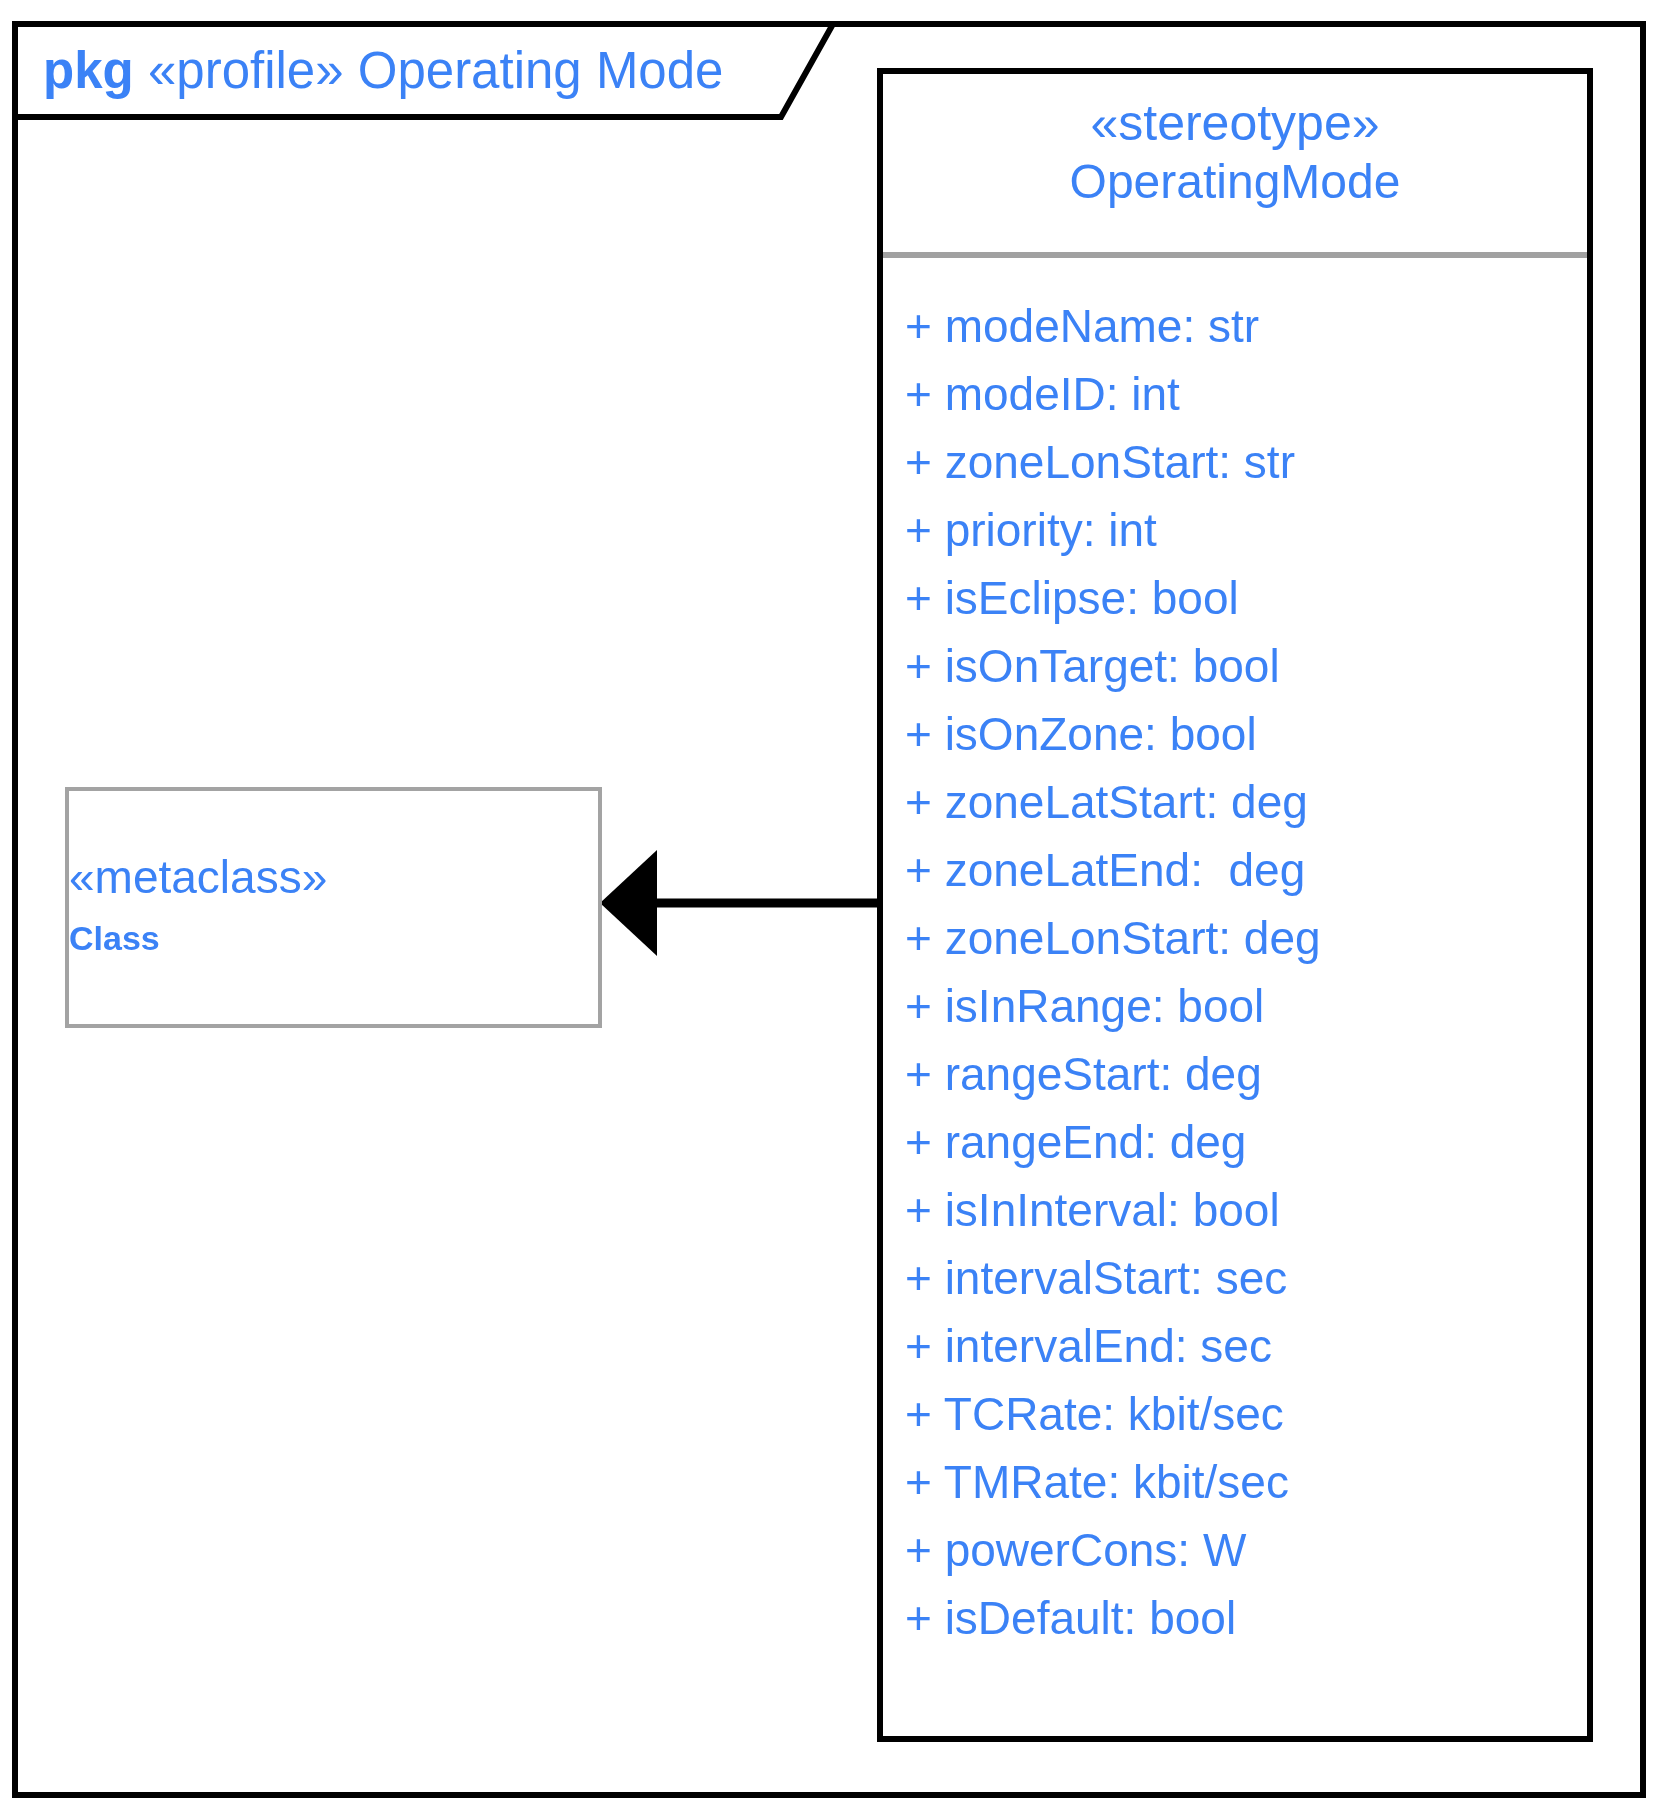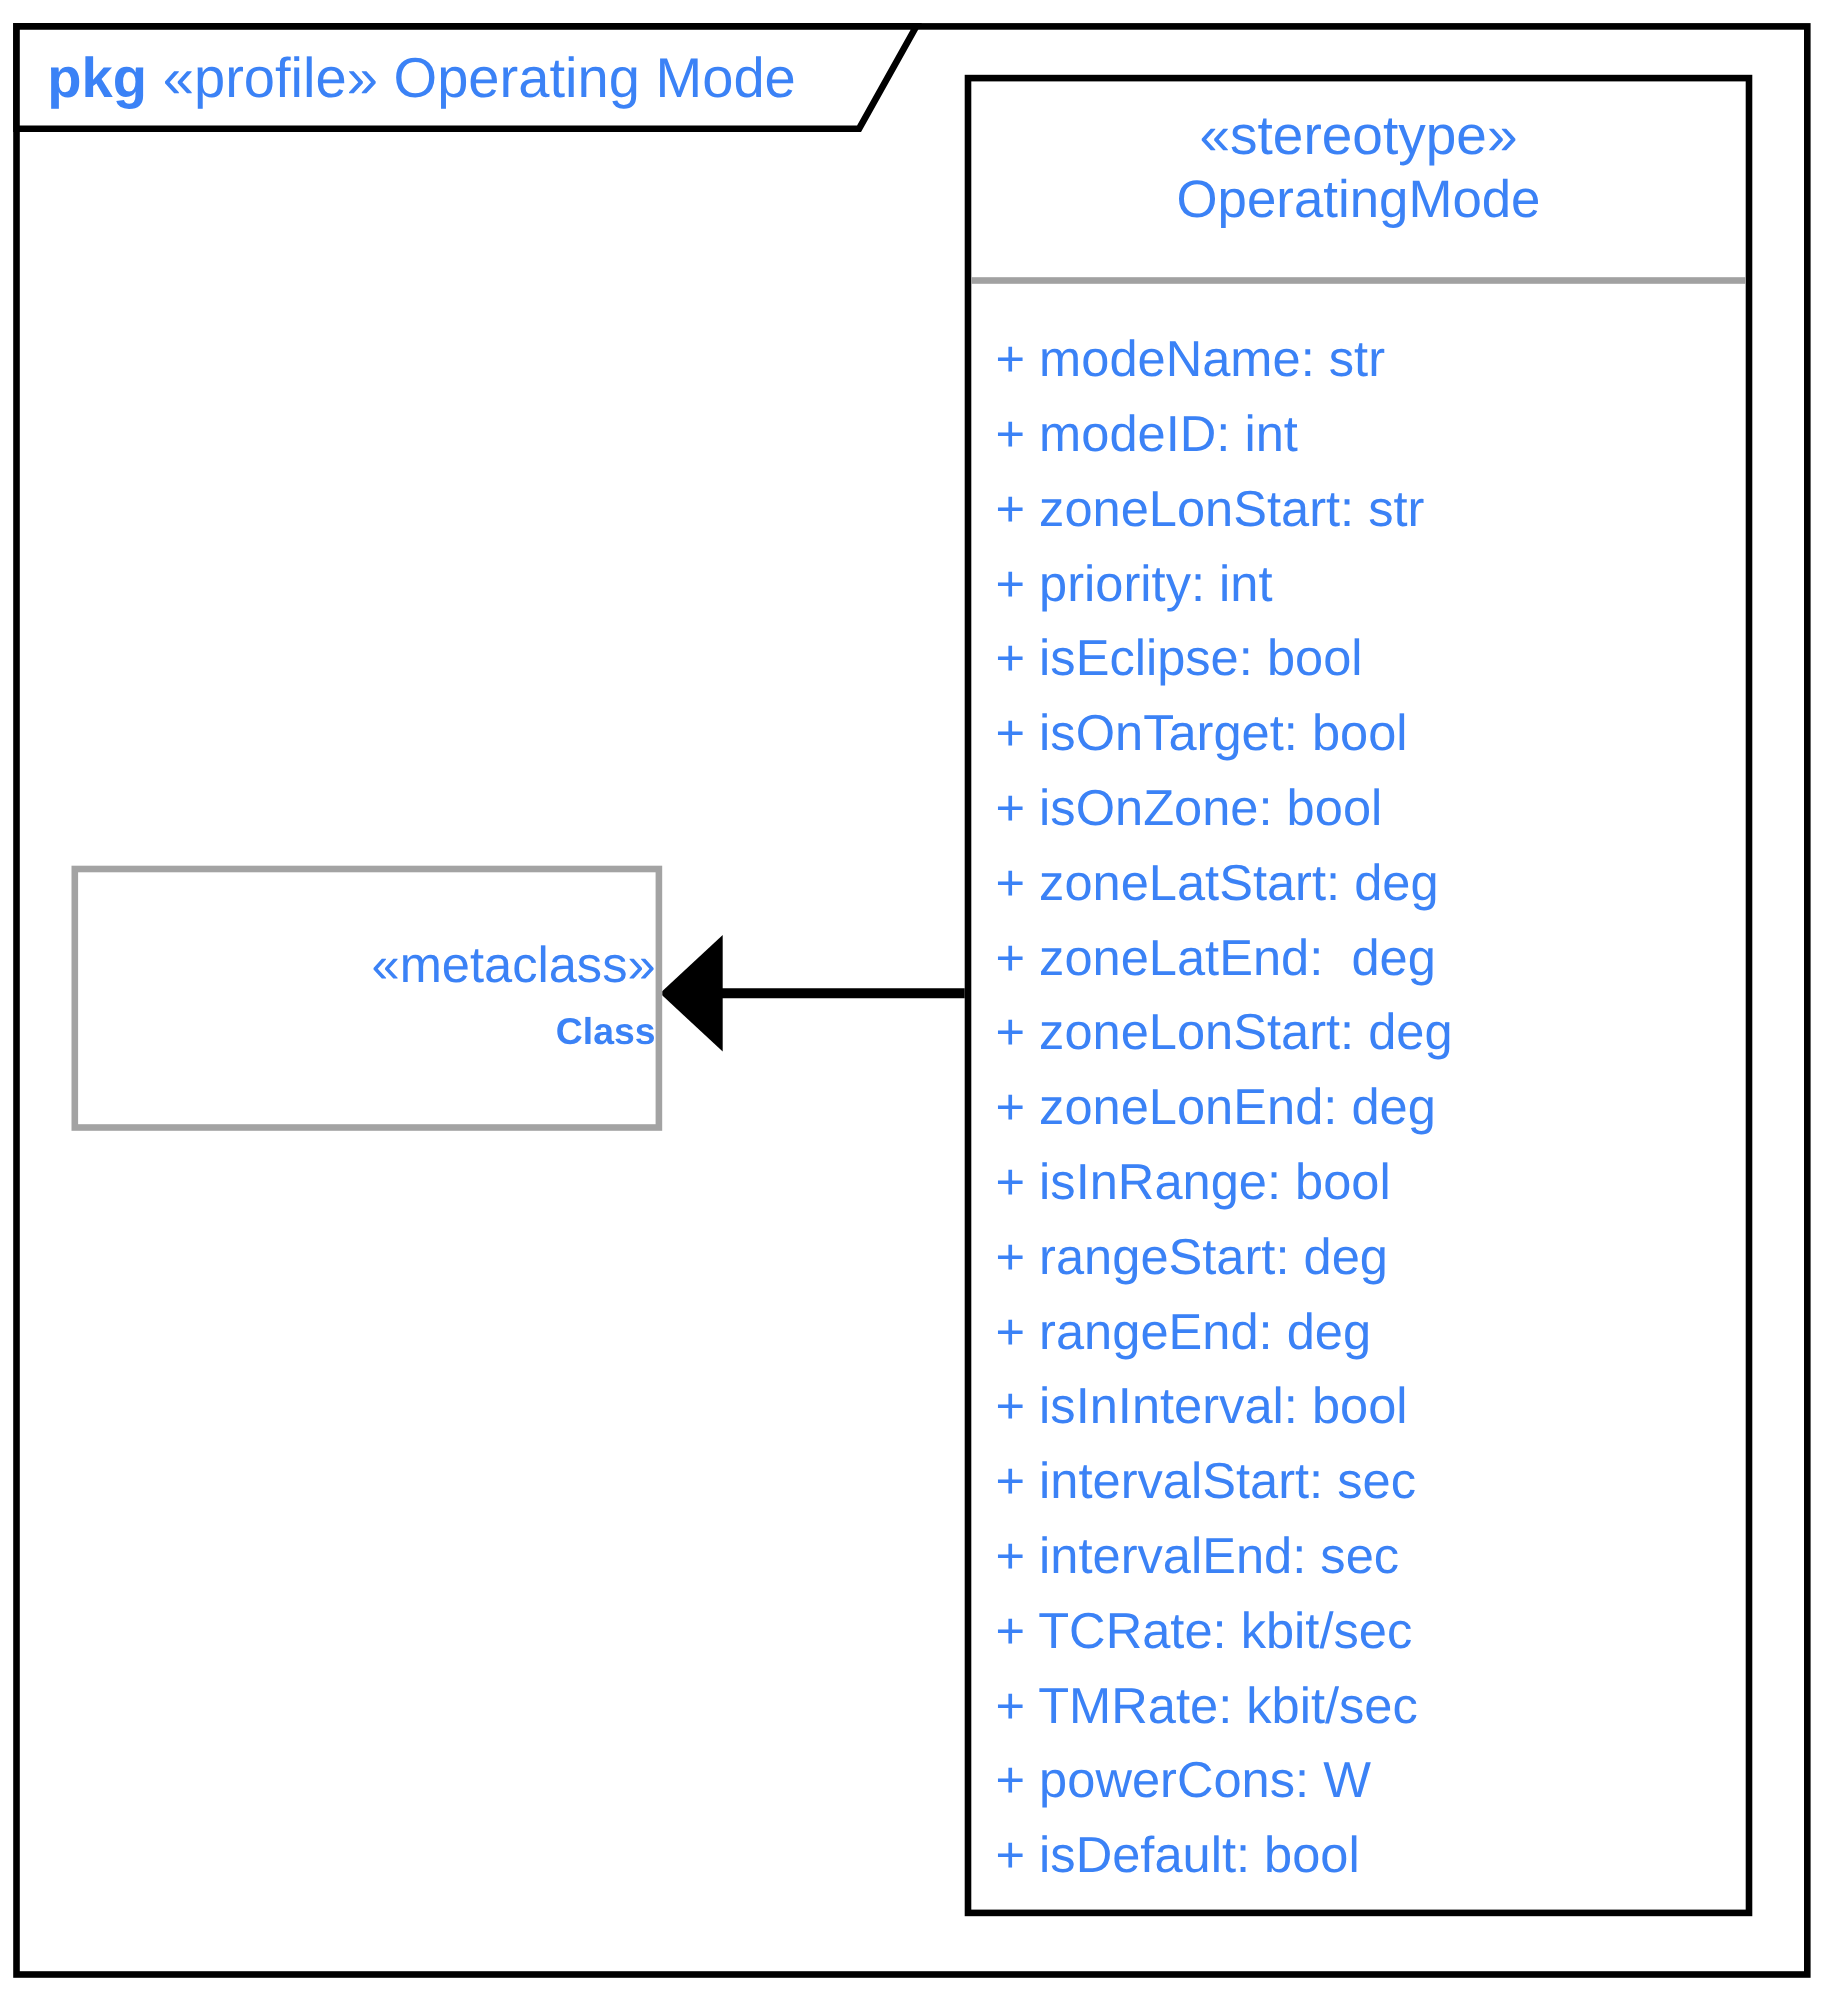--- a/index.html
+++ b/index.html
@@ -49,27 +49,27 @@
     font-size: 46px;
     line-height: 68px;
     white-space: pre;
   }
 
   
   .metaclass-box {
     position: absolute;
     left: 65px; top: 787px;
     width: 537px; height: 241px;
-    border: 6px solid #a3a3a3;
+    border: 4px solid #a3a3a3;
     box-sizing: border-box;
     background: #fff;
     display: flex;
     flex-direction: column;
     justify-content: center;
-    align-items: flex-end;
+    align-items: flex-start;
   }
   .mc-stereotype { font-size: 46px; line-height: 60px; }
   .mc-name { font-size: 34px; line-height: 62px; font-weight: bold; }
 </style>
 </head>
 <body>
 
 <div class="canvas" style="background: rgb(255, 255, 255);">
 
   <svg class="lines" width="1667" height="1820" viewBox="0 0 1667 1820">
@@ -97,21 +97,20 @@
         <div class="attr-line">+ modeName: str</div>
         <div class="attr-line">+ modeID: int</div>
         <div class="attr-line">+ zoneLonStart: str</div>
         <div class="attr-line">+ priority: int</div>
         <div class="attr-line">+ isEclipse: bool</div>
         <div class="attr-line">+ isOnTarget: bool</div>
         <div class="attr-line">+ isOnZone: bool</div>
         <div class="attr-line">+ zoneLatStart: deg</div>
         <div class="attr-line">+ zoneLatEnd:  deg</div>
         <div class="attr-line">+ zoneLonStart: deg</div>
-        <div class="attr-line">+ zoneLonEnd: deg</div>
         <div class="attr-line">+ isInRange: bool</div>
         <div class="attr-line">+ rangeStart: deg</div>
         <div class="attr-line">+ rangeEnd: deg</div>
         <div class="attr-line">+ isInInterval: bool</div>
         <div class="attr-line">+ intervalStart: sec</div>
         <div class="attr-line">+ intervalEnd: sec</div>
         <div class="attr-line">+ TCRate: kbit/sec</div>
         <div class="attr-line">+ TMRate: kbit/sec</div>
         <div class="attr-line">+ powerCons: W</div>
         <div class="attr-line">+ isDefault: bool</div>

